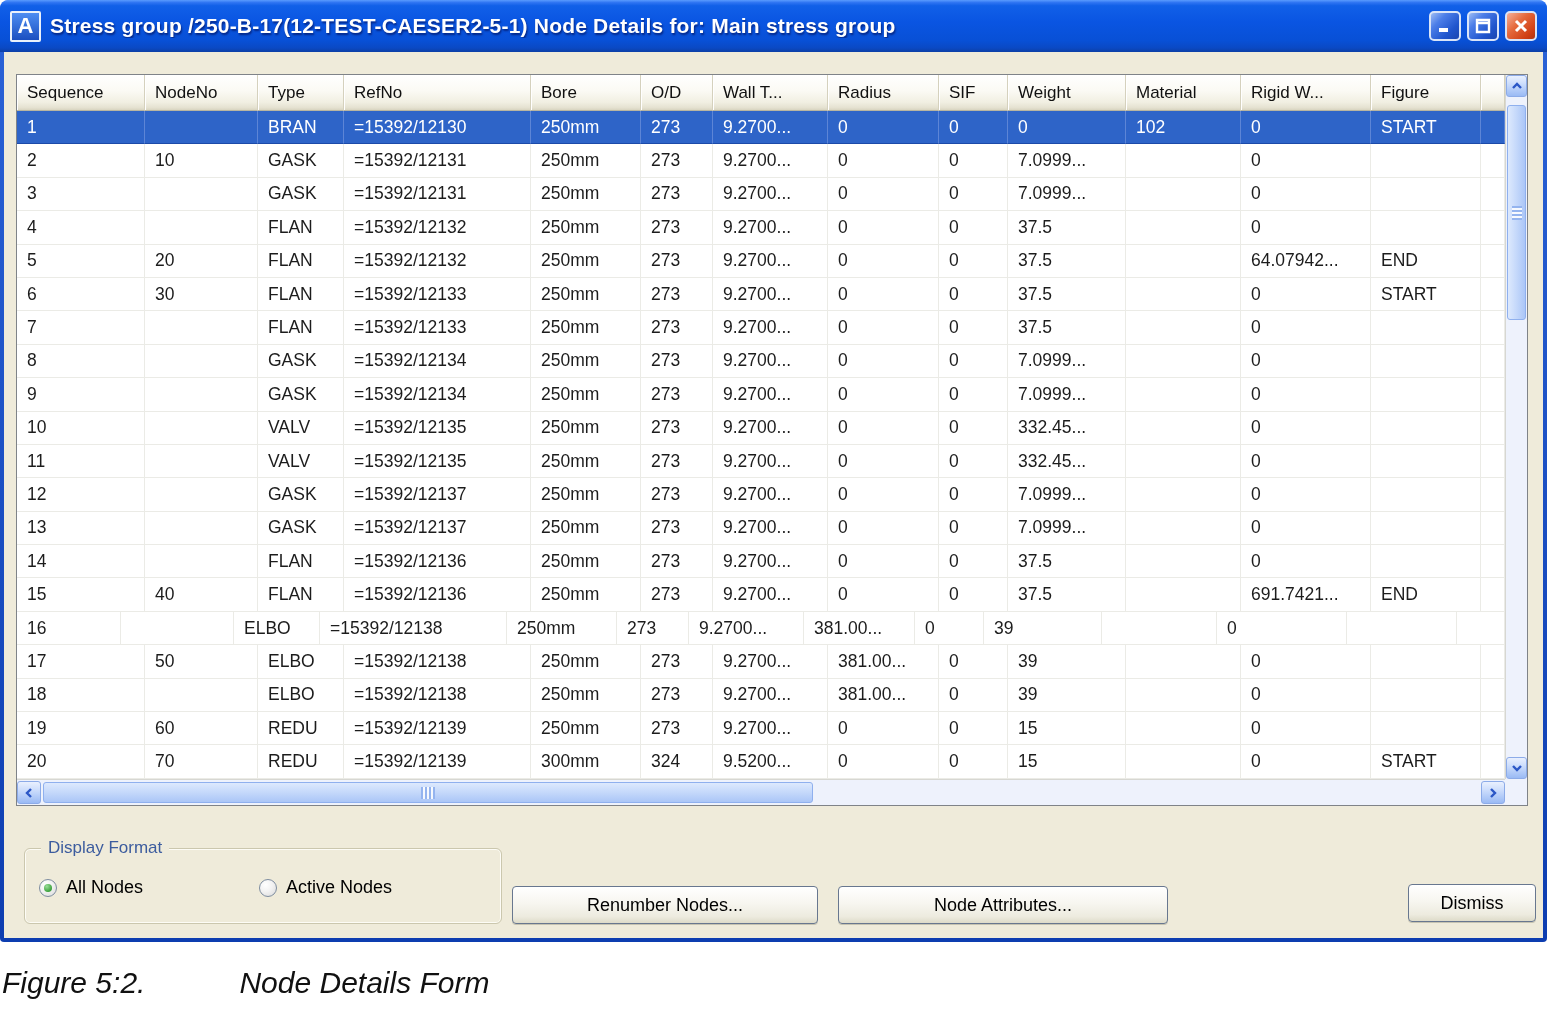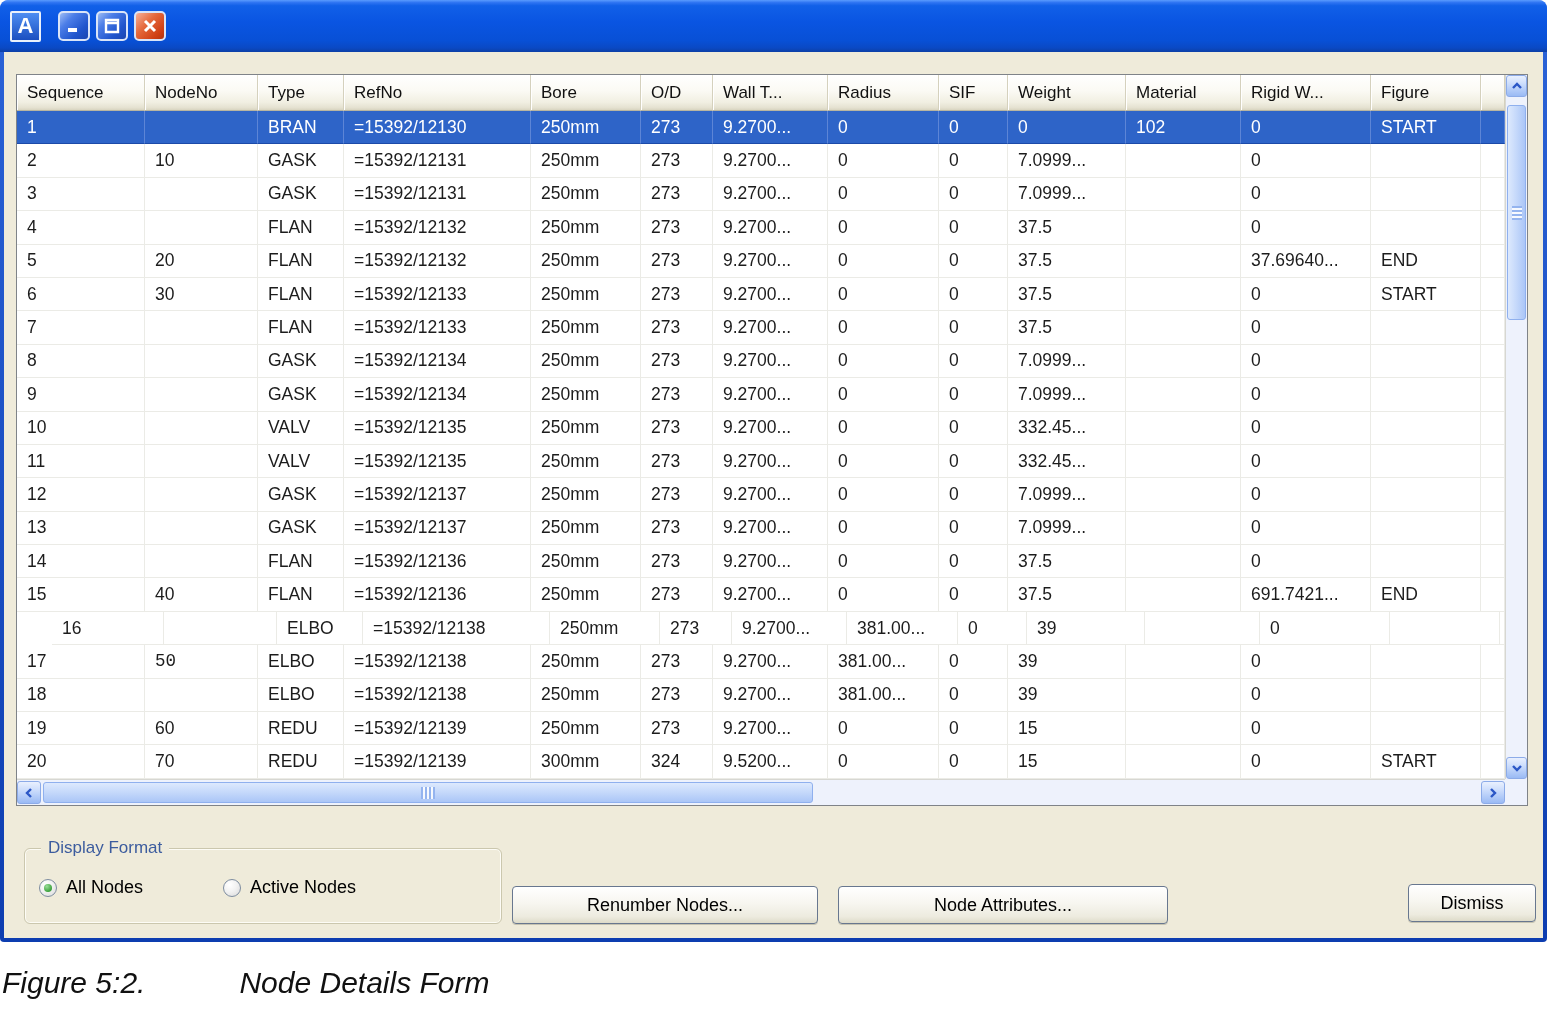--- a/index.html
+++ b/index.html
@@ -66,21 +66,21 @@
   .hthumb { position:absolute; top:2px; height:21px; left:26px; width:770px; border:1px solid #8fb0ee; border-radius:3px;
     background:linear-gradient(180deg,#dde9fd,#c7dafb 45%,#abc6f7); }
   .hthumb .grip { position:absolute; top:4px; left:50%; margin-left:-7px; height:12px; width:14px;
     background:repeating-linear-gradient(90deg,#94b4ef 0 2px,rgba(255,255,255,.85) 2px 4px); }
 
   
   .groupbox { position:absolute; left:20px; top:796px; width:478px; height:76px;
     border:1px solid #cbc7ae; border-radius:6px; box-shadow:inset 0 0 0 1px #fdfcf6; }
   .groupbox .legend { position:absolute; top:-11px; left:16px; padding:0 7px; background:var(--client_beige,#EFEBDA);
     color:var(--groupbox_label_blue,#3C5C9E); font-size:17px; }
-  .radio-row { position:absolute; left:14px; top:28px; display:flex; gap:80px; }
+  .radio-row { position:absolute; left:14px; top:28px; display:flex; gap:116px; }
   .radio-opt { display:flex; align-items:center; gap:9px; font-size:18px; color:#000; }
   .radio { width:18px; height:18px; border-radius:50%; border:1px solid #7e8da0; flex:none;
     background:radial-gradient(circle at 35% 30%,#ffffff 0%,#f2f2f2 45%,#d8d8d8 100%); position:relative; }
   .radio.checked::after { content:""; position:absolute; left:4px; top:4px; width:8px; height:8px; border-radius:50%;
     background:radial-gradient(circle at 35% 30%,#9ade9a,var(--radio_green,#3DA23D) 70%); }
 
   
   .xp-btn { position:absolute; height:38px; border:1px solid #68778f; border-radius:4px;
     background:linear-gradient(180deg,#ffffff 0%,#f7f6f0 45%,#edebdf 82%,#dedbc9 100%);
     box-shadow:0 1px 0 #c6c3b1, inset 0 1px 0 #ffffff; 
@@ -93,20 +93,21 @@
   .caption { position:absolute; left:2px; top:966px; font-style:italic; font-size:30px; color:#111; display:flex; }
   .caption .fig-title { margin-left:94px; }
 </style>
 </head>
 <body>
 
 <div class="window">
 
   <div class="titlebar">
     <div class="app-icon">A</div>
+    <div class="title-text">Stress group /250-B-17(12-TEST-CAESER2-5-1) Node Details for: Main stress group</div>
     <div class="winbtns">
       <div class="winbtn">
         <svg width="16" height="16">
             <rect x="2" y="10" width="9" height="4" fill="#fff"></rect>
           </svg>
       </div>
       <div class="winbtn">
         <svg width="16" height="16">
             <path d="M2 2 h12 v12 h-12 z M2 5 h12" stroke="#fff" stroke-width="2.4" fill="none"></path>
           </svg>
@@ -209,21 +210,21 @@
               <div class="tcell" style="width: 113px;">20</div>
               <div class="tcell" style="width: 86px;">FLAN</div>
               <div class="tcell" style="width: 187px;">=15392/12132</div>
               <div class="tcell" style="width: 110px;">250mm</div>
               <div class="tcell" style="width: 72px;">273</div>
               <div class="tcell" style="width: 115px;">9.2700...</div>
               <div class="tcell" style="width: 111px;">0</div>
               <div class="tcell" style="width: 69px;">0</div>
               <div class="tcell" style="width: 118px;">37.5</div>
               <div class="tcell" style="width: 115px;"></div>
-              <div class="tcell" style="width: 130px;">37.69640...</div>
+              <div class="tcell" style="width: 130px;">64.07942...</div>
               <div class="tcell" style="width: 110px;">END</div>
               <div class="tcell fill"></div>
             </div>
             <div class="trow">
               <div class="tcell" style="width: 128px;">6</div>
               <div class="tcell" style="width: 113px;">30</div>
               <div class="tcell" style="width: 86px;">FLAN</div>
               <div class="tcell" style="width: 187px;">=15392/12133</div>
               <div class="tcell" style="width: 110px;">250mm</div>
               <div class="tcell" style="width: 72px;">273</div>
@@ -374,38 +375,38 @@
               <div class="tcell" style="width: 115px;">9.2700...</div>
               <div class="tcell" style="width: 111px;">0</div>
               <div class="tcell" style="width: 69px;">0</div>
               <div class="tcell" style="width: 118px;">37.5</div>
               <div class="tcell" style="width: 115px;"></div>
               <div class="tcell" style="width: 130px;">691.7421...</div>
               <div class="tcell" style="width: 110px;">END</div>
               <div class="tcell fill"></div>
             </div>
             <div class="trow">
-              <div class="tcell" style="width: 112px; margin-left: 35px;">16</div>
+              <div class="tcell" style="width: 104px;">16</div>
               <div class="tcell" style="width: 113px;"></div>
               <div class="tcell" style="width: 86px;">ELBO</div>
               <div class="tcell" style="width: 187px;">=15392/12138</div>
               <div class="tcell" style="width: 110px;">250mm</div>
               <div class="tcell" style="width: 72px;">273</div>
               <div class="tcell" style="width: 115px;">9.2700...</div>
               <div class="tcell" style="width: 111px;">381.00...</div>
               <div class="tcell" style="width: 69px;">0</div>
               <div class="tcell" style="width: 118px;">39</div>
               <div class="tcell" style="width: 115px;"></div>
               <div class="tcell" style="width: 130px;">0</div>
               <div class="tcell" style="width: 110px;"></div>
               <div class="tcell fill"></div>
             </div>
             <div class="trow">
               <div class="tcell" style="width: 128px;">17</div>
-              <div class="tcell" style="width: 113px; font-family: Liberation Mono, monospace;">50</div>
+              <div class="tcell" style="width: 113px;">50</div>
               <div class="tcell" style="width: 86px;">ELBO</div>
               <div class="tcell" style="width: 187px;">=15392/12138</div>
               <div class="tcell" style="width: 110px;">250mm</div>
               <div class="tcell" style="width: 72px;">273</div>
               <div class="tcell" style="width: 115px;">9.2700...</div>
               <div class="tcell" style="width: 111px;">381.00...</div>
               <div class="tcell" style="width: 69px;">0</div>
               <div class="tcell" style="width: 118px;">39</div>
               <div class="tcell" style="width: 115px;"></div>
               <div class="tcell" style="width: 130px;">0</div>

